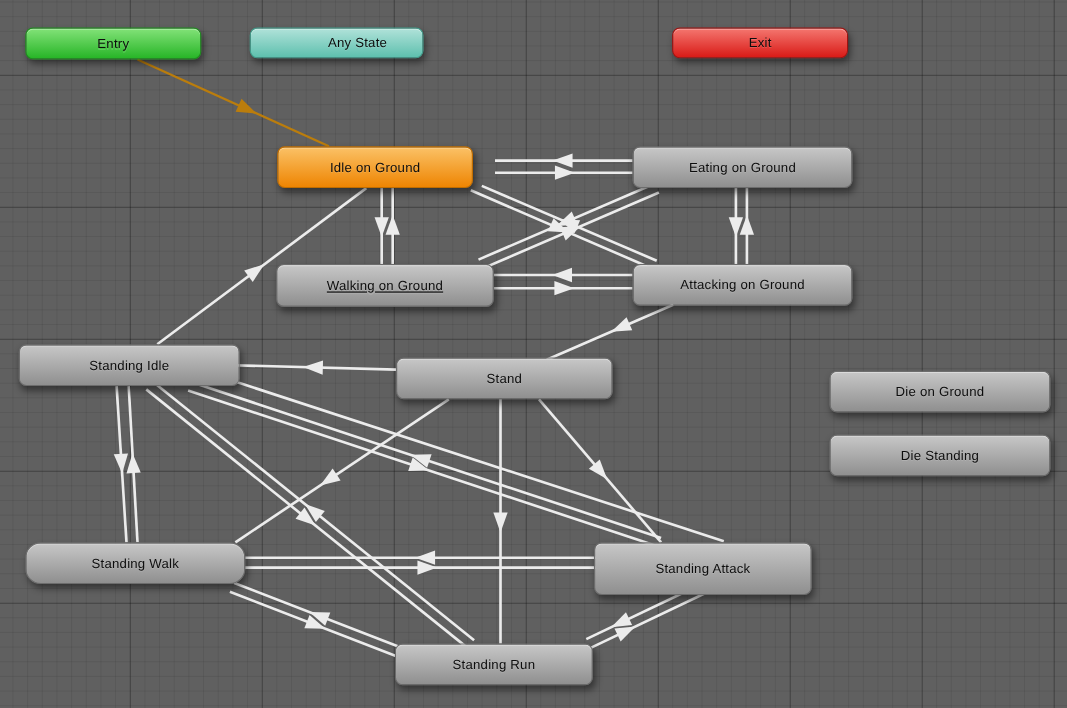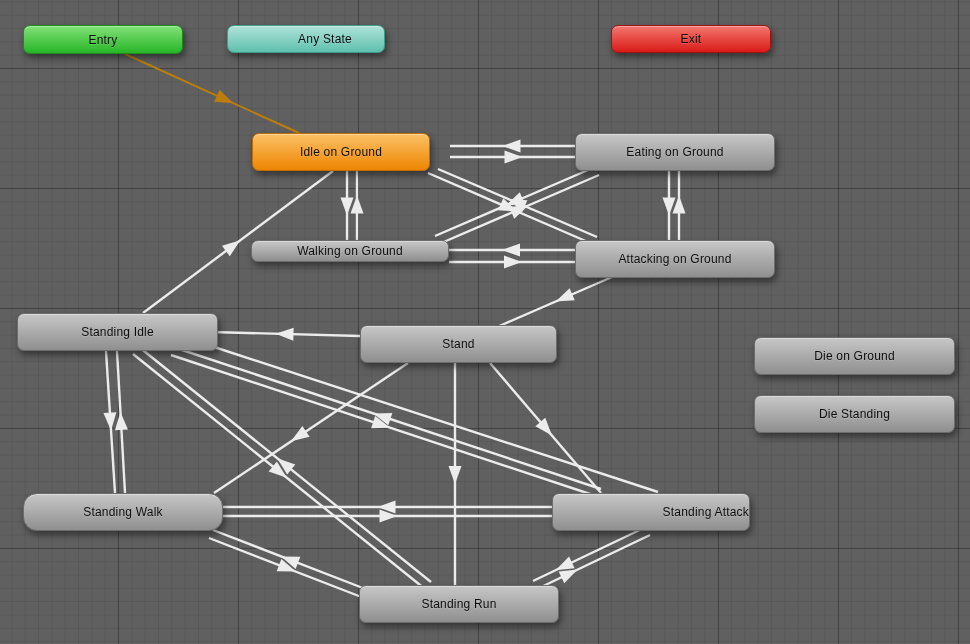--- a/index.html
+++ b/index.html
@@ -175,40 +175,40 @@
     </div>
     <div class="node" style="left: 611px; top: 25px; width: 160px; height: 28px; background: linear-gradient(rgb(244, 118, 111), rgb(217, 27, 23)); border-color: rgb(158, 18, 16);">
       <span>Exit</span>
     </div>
     <div class="node" style="left: 252px; top: 133px; width: 178px; height: 38px; background: linear-gradient(rgb(251, 193, 102), rgb(238, 133, 2)); border-color: rgb(192, 109, 0);">
       <span>Idle on Ground</span>
     </div>
     <div class="node" style="left: 575px; top: 133px; width: 200px; height: 38px; background: linear-gradient(rgb(199, 199, 199), rgb(143, 143, 143)); border-color: rgb(108, 108, 108);">
       <span>Eating on Ground</span>
     </div>
-    <div class="node" style="left: 251px; top: 240px; width: 198px; height: 22px; background: linear-gradient(rgb(199, 199, 199), rgb(143, 143, 143)); border-color: rgb(108, 108, 108);">
+    <div class="node" style="left: 251px; top: 240px; width: 198px; height: 39px; background: linear-gradient(rgb(199, 199, 199), rgb(143, 143, 143)); border-color: rgb(108, 108, 108); text-decoration: underline;">
       <span>Walking on Ground</span>
     </div>
     <div class="node" style="left: 575px; top: 240px; width: 200px; height: 38px; background: linear-gradient(rgb(199, 199, 199), rgb(143, 143, 143)); border-color: rgb(108, 108, 108);">
       <span>Attacking on Ground</span>
     </div>
     <div class="node" style="left: 17px; top: 313px; width: 201px; height: 38px; background: linear-gradient(rgb(199, 199, 199), rgb(143, 143, 143)); border-color: rgb(108, 108, 108);">
       <span>Standing Idle</span>
     </div>
     <div class="node" style="left: 360px; top: 325px; width: 197px; height: 38px; background: linear-gradient(rgb(199, 199, 199), rgb(143, 143, 143)); border-color: rgb(108, 108, 108);">
       <span>Stand</span>
     </div>
     <div class="node" style="left: 754px; top: 337px; width: 201px; height: 38px; background: linear-gradient(rgb(199, 199, 199), rgb(143, 143, 143)); border-color: rgb(108, 108, 108);">
       <span>Die on Ground</span>
     </div>
     <div class="node" style="left: 754px; top: 395px; width: 201px; height: 38px; background: linear-gradient(rgb(199, 199, 199), rgb(143, 143, 143)); border-color: rgb(108, 108, 108);">
       <span>Die Standing</span>
     </div>
     <div class="node" style="left: 23px; top: 493px; width: 200px; height: 38px; background: linear-gradient(rgb(199, 199, 199), rgb(143, 143, 143)); border-color: rgb(108, 108, 108); border-radius: 14px;">
       <span>Standing Walk</span>
     </div>
-    <div class="node" style="left: 552px; top: 493px; width: 198px; height: 38px; background: linear-gradient(rgb(199, 199, 199), rgb(143, 143, 143)); border-color: rgb(108, 108, 108); justify-content: flex-end;">
+    <div class="node" style="left: 540px; top: 493px; width: 198px; height: 48px; background: linear-gradient(rgb(199, 199, 199), rgb(143, 143, 143)); border-color: rgb(108, 108, 108);">
       <span>Standing Attack</span>
     </div>
-    <div class="node" style="left: 359px; top: 585px; width: 200px; height: 38px; background: linear-gradient(rgb(199, 199, 199), rgb(143, 143, 143)); border-color: rgb(108, 108, 108);">
+    <div class="node" style="left: 359px; top: 585px; width: 180px; height: 38px; background: linear-gradient(rgb(199, 199, 199), rgb(143, 143, 143)); border-color: rgb(108, 108, 108);">
       <span>Standing Run</span>
     </div>
   </div>
 
 </body></html>

